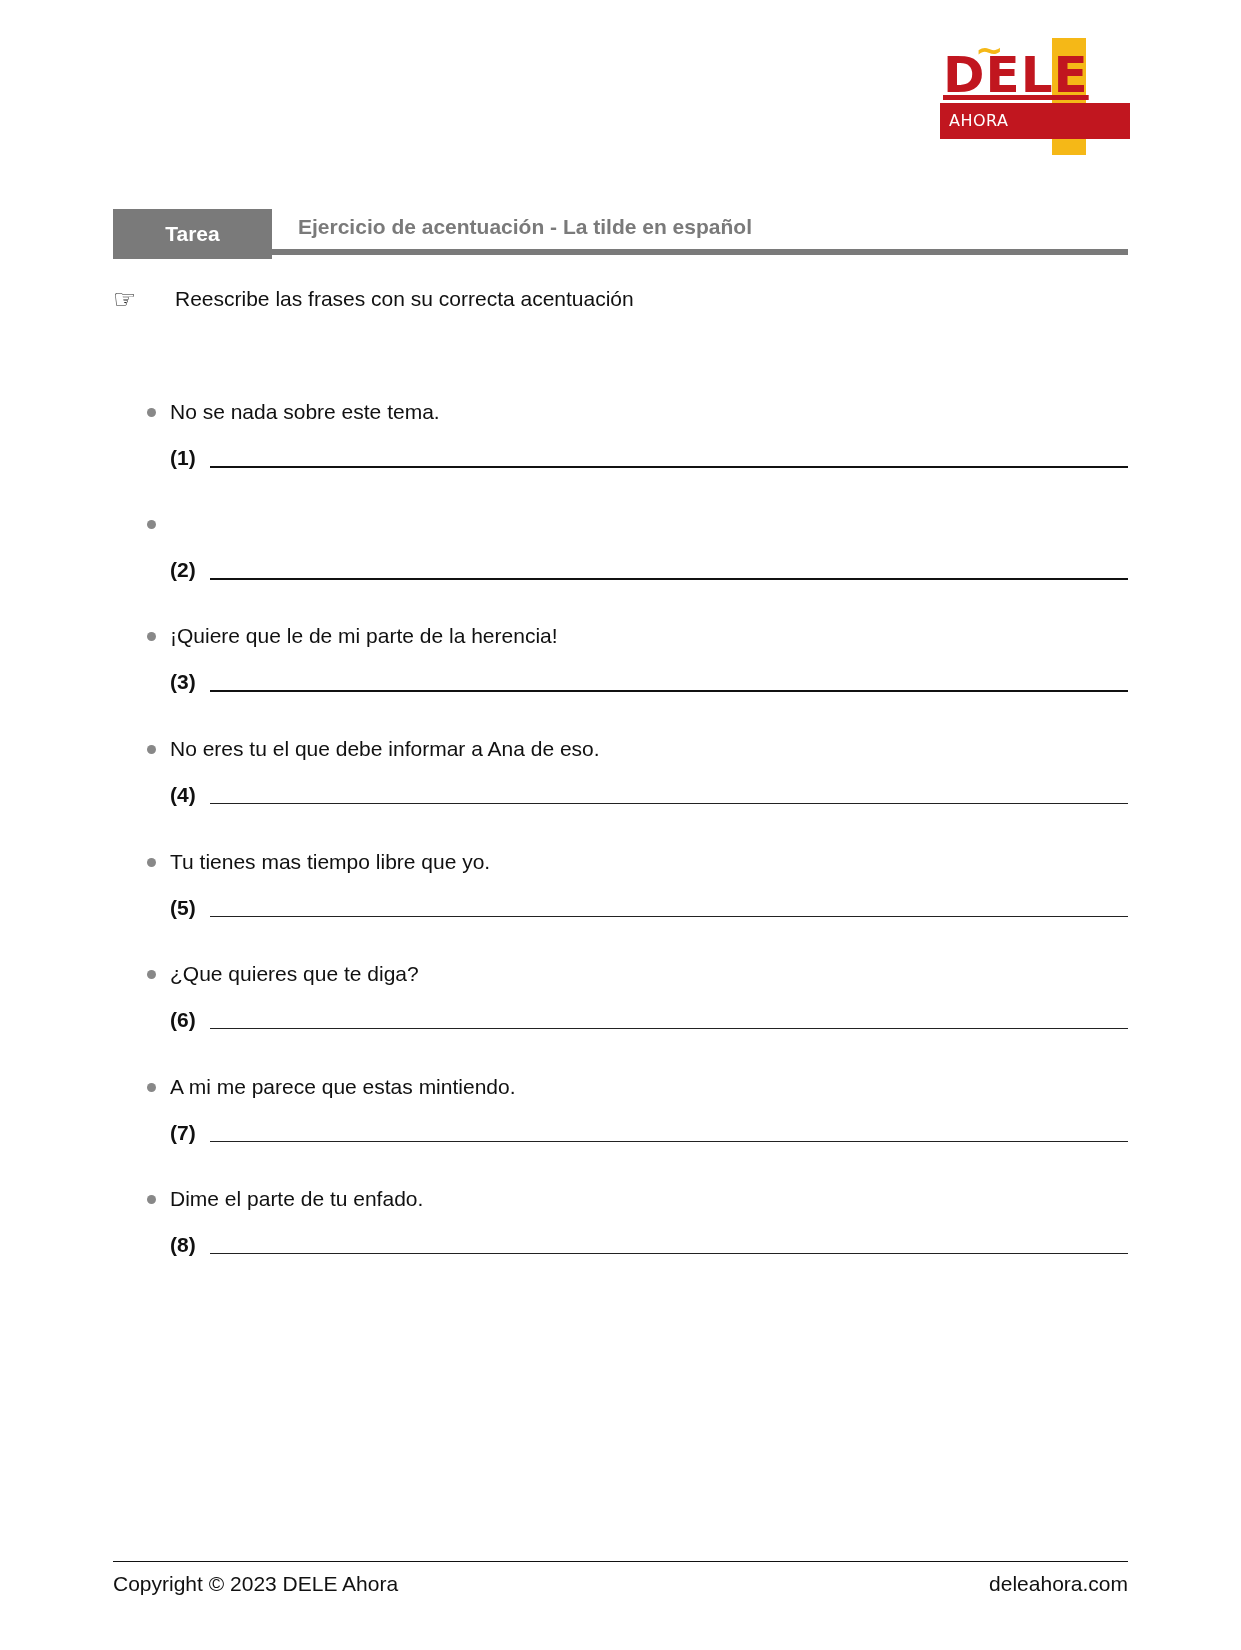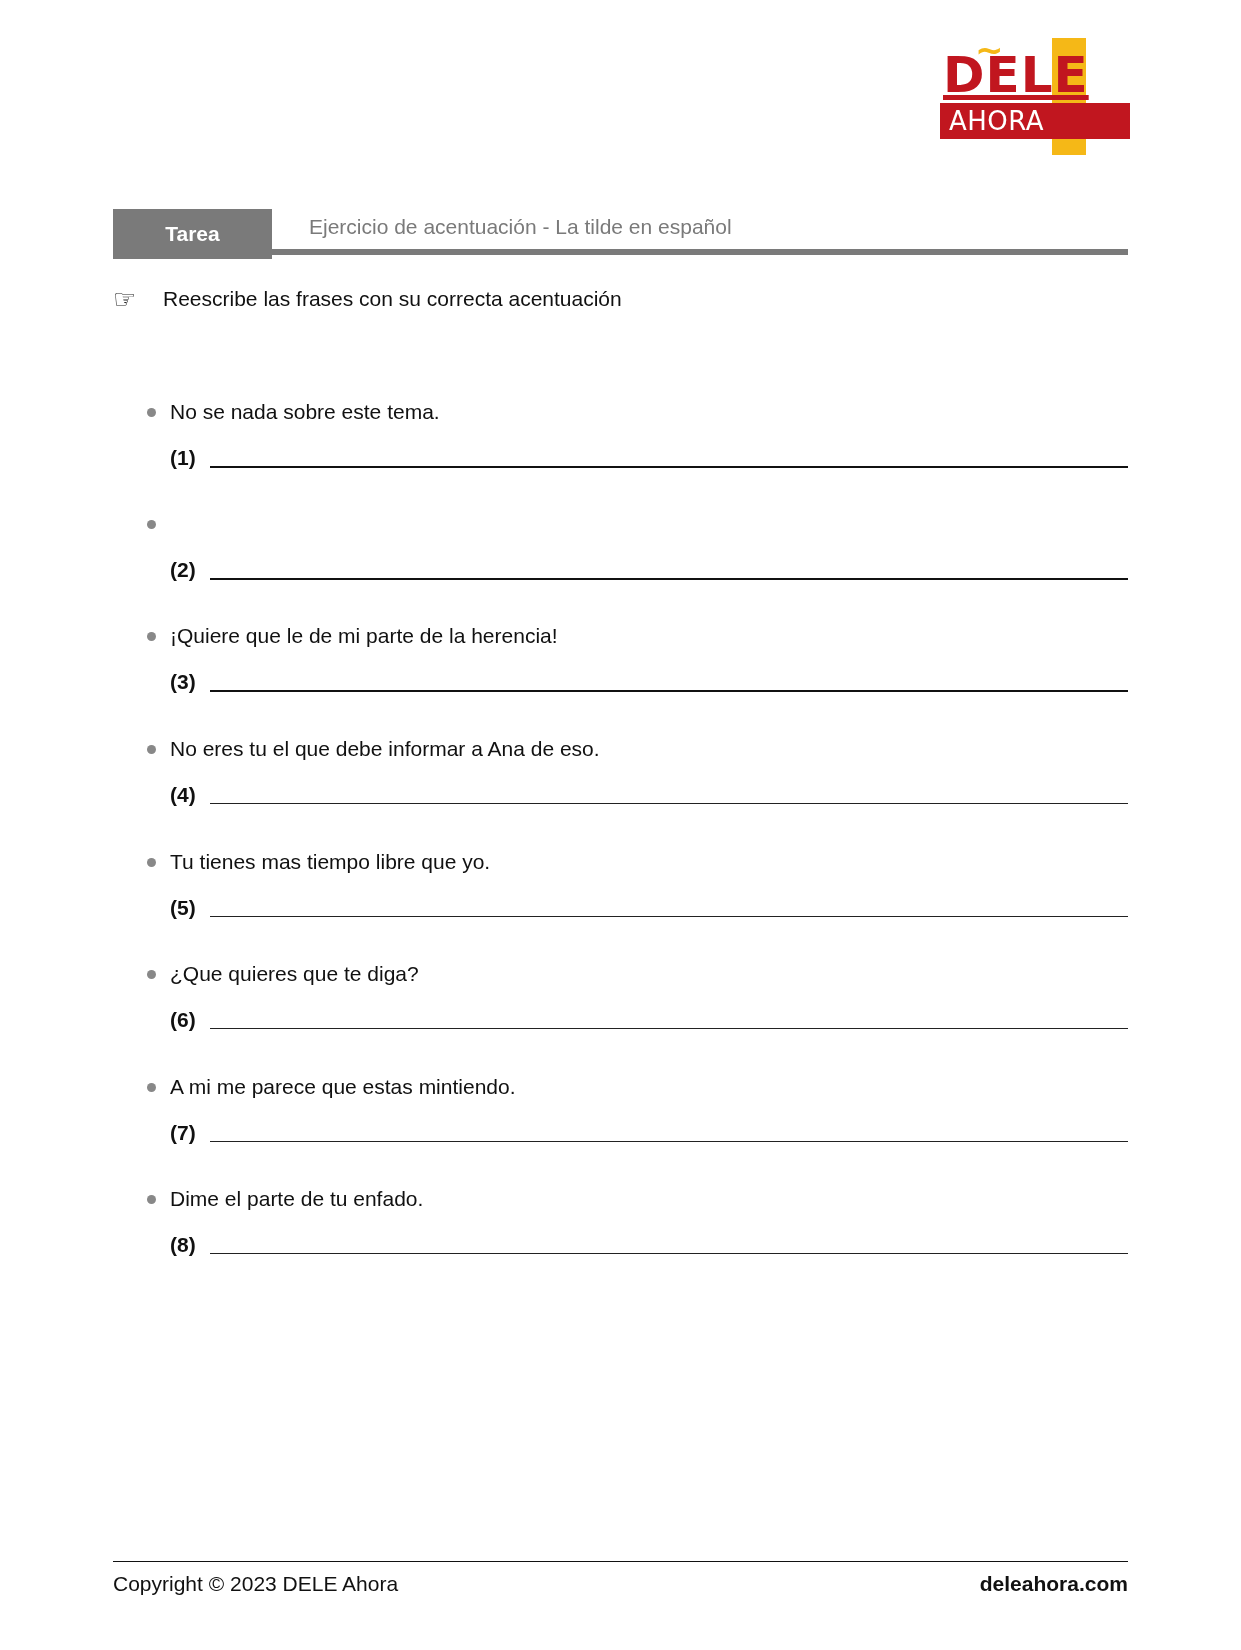--- a/index.html
+++ b/index.html
@@ -8,48 +8,48 @@
 
     
     .logo { position:absolute; left:935px; top:35px; width:195px; height:125px; }
     .logo .yellow { position:absolute; left:117px; top:3px; width:34px; height:117px; background:#f5b817; }
     .logo .redbar { position:absolute; left:5px; top:68px; width:190px; height:36px; background:#c1161f; }
     .logo .dele { position:absolute; left:8px; top:14px; font-family:"DejaVu Sans", sans-serif; font-weight:bold;
                   font-size:50px; line-height:52px; color:#c1161f; letter-spacing:1px;text-decoration:underline; }
     .logo .tilde { position:absolute; left:40px; top:0px; font-family:"DejaVu Sans", sans-serif;
                    font-size:34px; color:#f5b817; font-weight:bold; line-height:30px; }
     .logo .ahora { position:absolute; left:14px; top:71px; font-family:"DejaVu Sans", sans-serif;
-                   font-size:26px; line-height:30px; color:#ffffff; letter-spacing:0.5px; }
+                   font-size:16px; line-height:30px; color:#ffffff; letter-spacing:0.5px; }
 
     
     .header { position:absolute; left:113px; top:205px; width:1015px; height:50px; }
     .header .tag { position:absolute; left:0; top:4px; width:159px; height:50px; background:#7a7a7a;
                    color:#fff; font-weight:bold; font-size:21px; display:flex; align-items:center; justify-content:center; }
-    .header .title { position:absolute; left:196px; top:0; height:44px; display:flex; align-items:center;
-                     color:#7a7a7a; font-weight:normal; font-size:21px; }
+    .header .title { position:absolute; left:185px; top:0; height:44px; display:flex; align-items:center;
+                     color:#7a7a7a; font-weight:bold; font-size:21px; }
     .header .rule { position:absolute; left:0; top:44px; width:1015px; height:6px; background:#7a7a7a; }
 
     
     .instruction { position:absolute; left:113px; top:284px; display:flex; align-items:center; }
     .instruction .hand { font-family:"DejaVu Sans", sans-serif; font-size:26px; color:#222; width:50px; line-height:30px; }
-    .instruction .text { font-size:21px; color:#111; margin-left:0px; }
+    .instruction .text { font-size:21px; color:#111; margin-left:12px; }
 
     
     .list { position:absolute; left:0; top:0; }
     .item { position:absolute; left:145px; width:983px; height:100px; }
     .item .bullet { position:absolute; left:2px; top:12px; width:9px; height:9px; border-radius:50%; background:#888; }
     .item .sentence { position:absolute; left:25px; top:0; font-size:21px; line-height:32px; color:#111; white-space:nowrap; }
     .item .label { position:absolute; left:25px; top:46px; font-size:21px; line-height:32px; font-weight:bold; color:#111; }
     .item .answer { position:absolute; left:65px; top:70px; width:918px; height:2px; background:#111; border:none; padding:0; }
     .item .answer.thin { height:1px; background:#222; }
 
     
     .footer-rule { position:absolute; left:113px; top:1561px; width:1015px; height:1px; background:#111; }
     .footer-left { position:absolute; left:113px; top:1572px; font-size:21px; color:#111; }
-    .footer-right { position:absolute; right:113px; top:1572px; font-size:21px; font-weight:bold; color:#111; }
+    .footer-right { position:absolute; right:113px; top:1572px; font-size:21px; font-weight:normal; color:#111; }
   </style>
 </head>
 <body>
 
 <div class="logo">
   <div class="yellow"></div>
   <div class="redbar"></div>
   <div class="tilde">~</div>
   <div class="dele">DELE</div>
   <div class="ahora">AHORA</div>

